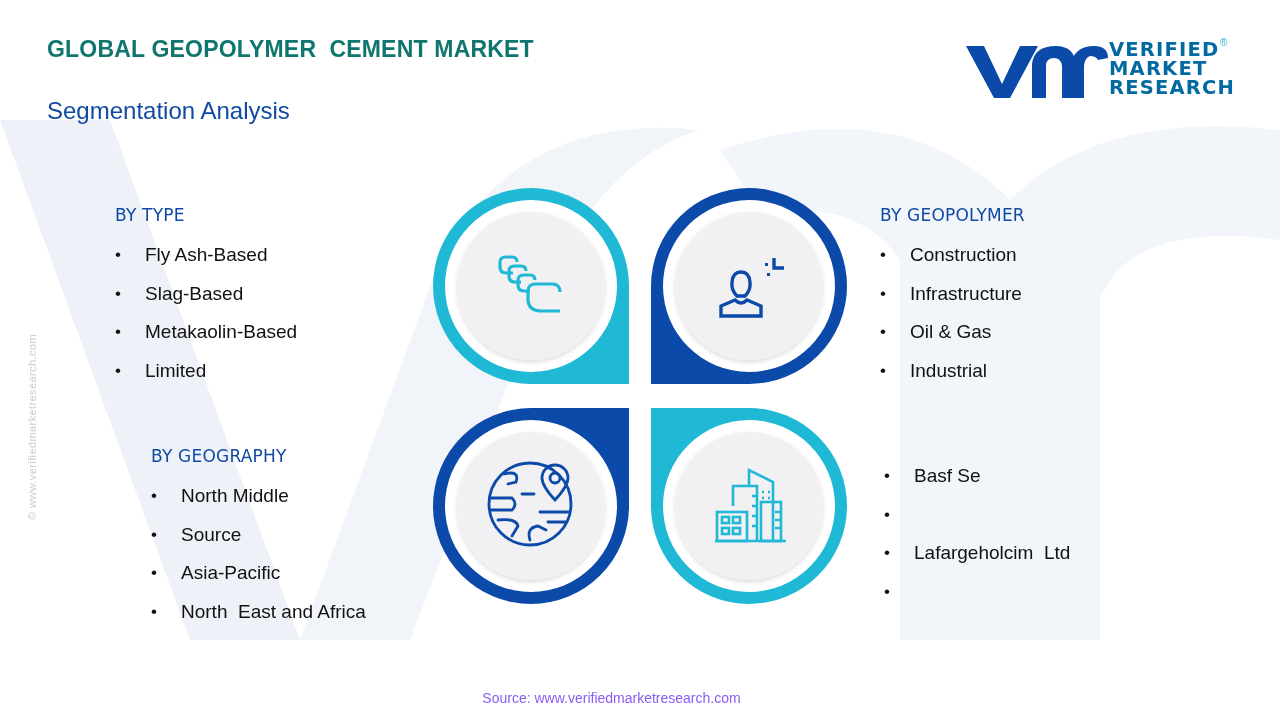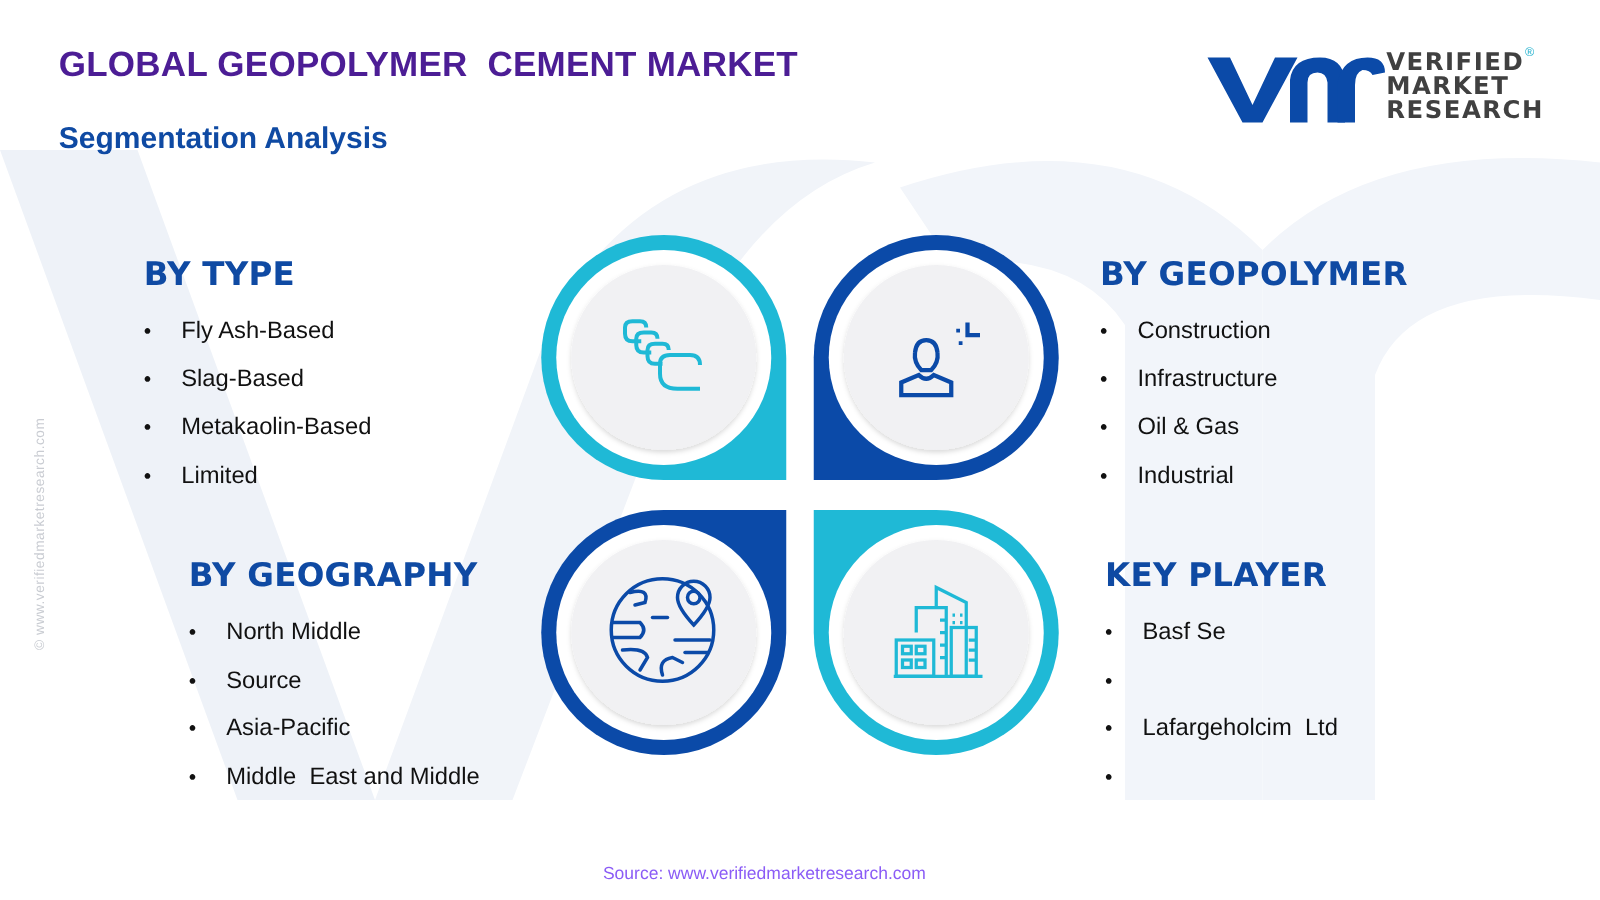--- a/index.html
+++ b/index.html
@@ -1,30 +1,30 @@
 <!DOCTYPE html>
 <html><head>
 <meta charset="utf-8">
 <style>
   html, body { margin:0; padding:0; }
   body { width:1280px; height:720px; background:#ffffff; position:relative; overflow:hidden;
          font-family:"Liberation Sans", sans-serif; }
   .watermark-bg { position:absolute; left:0; top:0; width:1280px; height:720px; z-index:0; }
-  .title { position:absolute; left:47px; top:36px; font-size:28px; font-weight:bold; color:#4c1d95;
+  .title { position:absolute; left:47px; top:36px; font-size:23px; font-weight:bold; color:#0f766e;
            letter-spacing:0.2px; z-index:2; white-space:pre; }
-  .subtitle { position:absolute; left:47px; top:97px; font-size:24px; font-weight:bold; color:#0f4aa3; z-index:2; }
+  .subtitle { position:absolute; left:47px; top:97px; font-size:24px; font-weight:normal; color:#0f4aa3; z-index:2; }
   .logo { position:absolute; left:962px; top:38px; width:270px; height:64px; z-index:2; }
-  .logo-text { position:absolute; left:1109px; top:40px; font-size:19.5px; font-weight:bold; color:#404040;
+  .logo-text { position:absolute; left:1109px; top:40px; font-size:19.5px; font-weight:bold; color:#0369a1;
                line-height:19px; letter-spacing:1.2px; font-family:"DejaVu Sans", sans-serif; }
   .logo-text div { white-space:nowrap; }
   .reg { position:absolute; left:1220px; top:37px; font-size:10px; color:#23b2cf; }
   .side-mark { position:absolute; left:26px; top:520px; transform:rotate(-90deg); transform-origin:left top;
                font-size:11px; color:#c9ccd2; white-space:nowrap; z-index:2; letter-spacing:0.4px; }
   .section { position:absolute; z-index:2; }
-  .section h2 { margin:0; font-size:26px; font-weight:bold; color:#0f4aa3; font-family:"DejaVu Sans", sans-serif;
+  .section h2 { margin:0; font-size:17px; font-weight:normal; color:#0f4aa3; font-family:"DejaVu Sans", sans-serif;
                 letter-spacing:0.2px; }
   .section ul { list-style:none; margin:0; padding:0; }
   .section li { position:relative; font-size:19px; color:#111; height:38.5px; line-height:22px; white-space:pre; }
   .section li .bullet { position:absolute; left:0; top:0; font-size:17px; }
   .section li .txt { position:absolute; left:30px; top:0; }
   .sec-type { left:115px; top:205px; }
   .sec-app { left:880px; top:205px; }
   .sec-geo { left:115px; top:446px;margin-left:36px; }
   .sec-key { left:884px; top:446px; }
   .sec-type ul, .sec-app ul, .sec-geo ul, .sec-key ul { margin-top:19px; }
@@ -150,26 +150,25 @@
     <li><span class="bullet">•</span><span class="txt">Industrial</span></li>
   </ul>
 </div>
 
 <div class="section sec-geo">
   <h2>BY GEOGRAPHY</h2>
   <ul>
     <li><span class="bullet">•</span><span class="txt">North Middle</span></li>
     <li><span class="bullet">•</span><span class="txt">Source</span></li>
     <li><span class="bullet">•</span><span class="txt">Asia-Pacific</span></li>
-    <li><span class="bullet">•</span><span class="txt">Middle  East and Middle</span></li>
+    <li><span class="bullet">•</span><span class="txt">North  East and Africa</span></li>
   </ul>
 </div>
 
 <div class="section sec-key">
-  <h2>KEY PLAYER</h2>
   <ul>
     <li><span class="bullet">•</span><span class="txt">Basf Se</span></li>
     <li><span class="bullet">•</span></li>
     <li><span class="bullet">•</span><span class="txt">Lafargeholcim  Ltd</span></li>
     <li><span class="bullet">•</span></li>
   </ul>
 </div>
 
 <div class="source">Source: www.verifiedmarketresearch.com</div>
 

